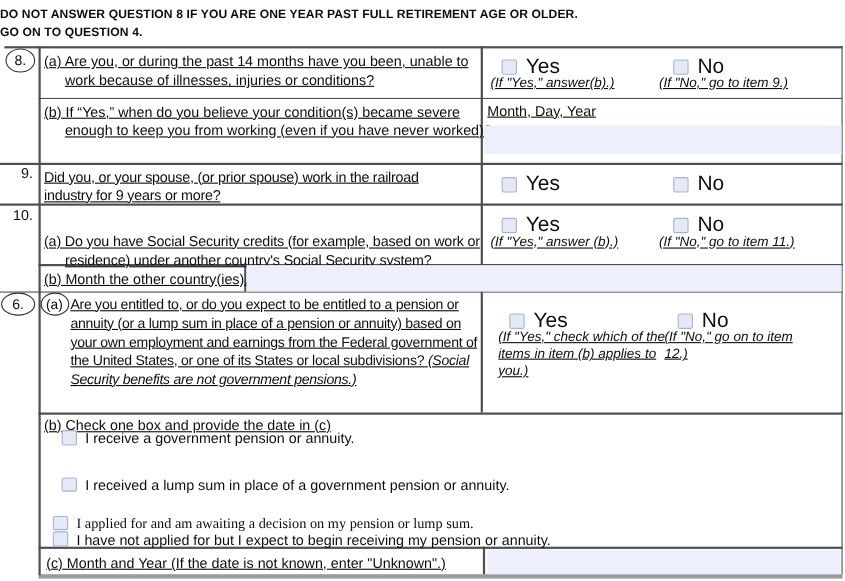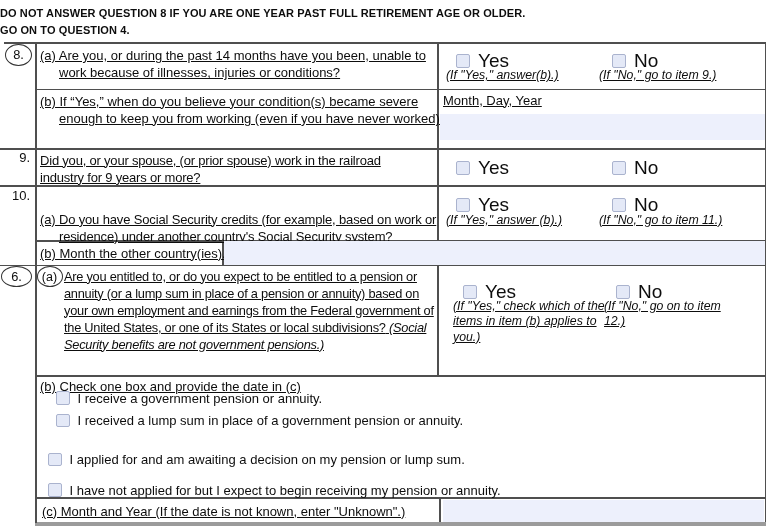--- a/index.html
+++ b/index.html
@@ -115,25 +115,25 @@
     <span class="cblabel">No</span>
   </div>
   <div class="abs note" style="left:604px;top:298.5px;width:120px;">(If "No," go on to item 12.)</div>
 
   <div class="abs qtext" style="left:40px;top:377.5px;">(b) Check one box and provide the date in (c)</div>
 
   <div class="cbrow" style="left:56px;top:389.5px;">
     <span class="cb small"></span>
     <span class="qtext">I receive a government pension or annuity.</span>
   </div>
-  <div class="cbrow" style="left:56px;top:412px;">
+  <div class="cbrow" style="left:56px;top:432px;">
     <span class="cb small"></span>
     <span class="qtext">I received a lump sum in place of a government pension or annuity.</span>
   </div>
-  <div class="cbrow" style="left:48px;top:451px;">
+  <div class="cbrow" style="left:48px;top:467px;font-family:Liberation Serif, serif;">
     <span class="cb small"></span>
     <span class="qtext">I applied for and am awaiting a decision on my pension or lump sum.</span>
   </div>
   <div class="cbrow" style="left:48px;top:481.5px;">
     <span class="cb small"></span>
     <span class="qtext">I have not applied for but I expect to begin receiving my pension or annuity.</span>
   </div>
 
   <div class="abs qtext" style="left:42px;top:502.5px;white-space:nowrap;">(c)  Month and Year (If the date is not known, enter "Unknown".)</div>
   <div class="field" style="left:443px;top:499.5px;width:321px;height:22px;"></div>

